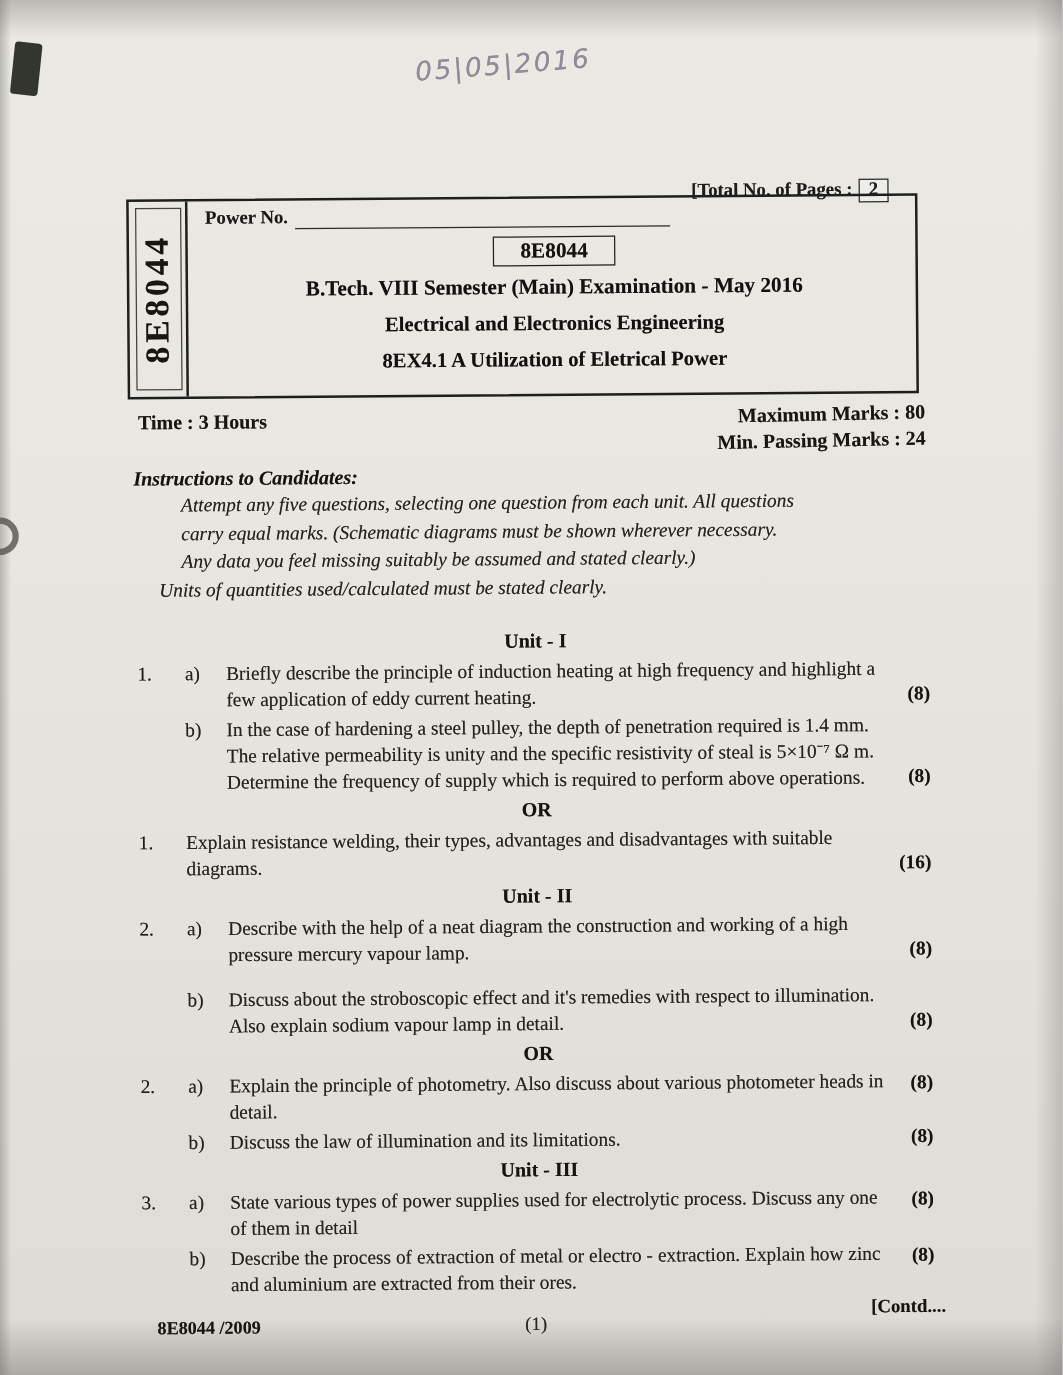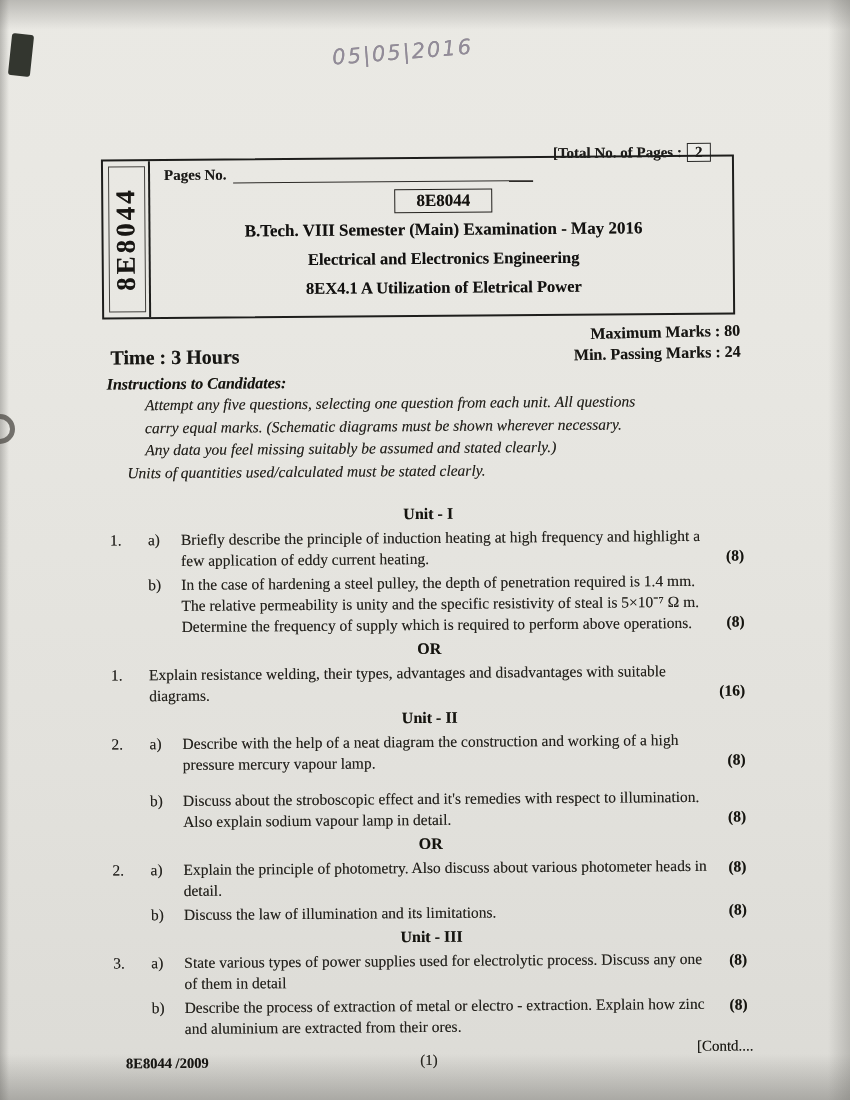--- a/index.html
+++ b/index.html
@@ -44,21 +44,21 @@
   .header-main { position:absolute; left:47px; right:0; top:0; bottom:0; padding:6px 10px 0 14px; }
   .roll-row { display:flex; align-items:flex-end; font-weight:bold; font-size:15px; color:#1b1a18; }
   .roll-line { flex:0 0 300px; border-bottom:1.6px solid #2c2a27; height:14px; margin-left:6px; }
   .code-box { width:98px; margin:7px auto 2px; border:1.8px solid #22201d; text-align:center;
     font-weight:bold; font-size:17px; padding:1px 0; color:#14120f; }
   .h-title { text-align:center; font-weight:bold; color:#121110; }
   .h-title.t1 { font-size:17px; margin-top:7px; }
   .h-title.t2 { font-size:16.5px; margin-top:9px; }
   .h-title.t3 { font-size:16.5px; margin-top:9px; }
 
-  .meta-time { position:absolute; top:344px; left:112px; font-weight:bold; font-size:20px; color:#171613; }
+  .meta-time { position:absolute; top:328px; left:112px; font-weight:bold; font-size:16px; color:#171613; }
   .meta-marks { position:absolute; top:324px; left:470px; width:272px; text-align:right;
     font-weight:bold; font-size:16px; line-height:21px; color:#171613; transform:rotate(-0.8deg); }
 
   .instructions { position:absolute; top:373px; left:108px; width:648px; font-style:italic; }
   .ins-head { font-weight:bold; font-size:16px; color:#15140f; }
   .ins-line { font-size:15.5px; line-height:20.5px; margin-top:2px; color:#24221d; }
   .ind-a { padding-left:38px; }
   .ind-b { padding-left:20px; }
 
   .qa { position:absolute; top:500px; left:110px; width:637px; font-size:15.5px; line-height:21px; color:#24221d; }
@@ -67,21 +67,21 @@
   .q-row { display:grid; grid-template-columns:38px 33px 1fr; position:relative; margin-top:3px; }
   .q-row.gap { margin-top:15px; }
   .q-num { color:#1d1b18; }
   .q-text { padding-right:34px; }
   .q-row.full .q-text { grid-column:2 / 4; }
   .q-marks { position:absolute; right:3px; bottom:1px; font-weight:bold; color:#15140f; }
   .q-row.mt .q-marks { bottom:auto; top:1px; }
 
   .f-code  { position:absolute; left:122px; top:1053px; font-weight:bold; font-size:14.5px; color:#171613; }
   .f-page  { position:absolute; left:0; right:0; top:1052px; text-align:center; font-size:15px; }
-  .f-contd { position:absolute; left:693px; top:1040px; font-weight:normal; font-size:15px; color:#15140f; }
+  .f-contd { position:absolute; left:693px; top:1040px; font-weight:bold; font-size:15px; color:#15140f; }
 </style>
 </head>
 <body>
 
 <div class="scan">
   <div class="art-corner"></div>
   <div class="art-ring"></div>
 
   <div class="content txt">
 
@@ -91,21 +91,21 @@
       <span>[Total No. of Pages :</span>
       <span class="tp-box">2</span>
     </div>
 
     <div class="header-box">
       <div class="vert-box">
         <span class="vert-text">8E8044</span>
       </div>
       <div class="header-main">
         <div class="roll-row">
-          <span>Pages No.</span>
+          <span>Power No.</span>
           <span class="roll-line"></span>
         </div>
         <div class="code-box">8E8044</div>
         <div class="h-title t1">B.Tech. VIII Semester (Main) Examination - May 2016</div>
         <div class="h-title t2">Electrical and Electronics Engineering</div>
         <div class="h-title t3">8EX4.1 A Utilization of Eletrical Power</div>
       </div>
     </div>
 
     <div class="meta-time">Time : 3 Hours</div>

